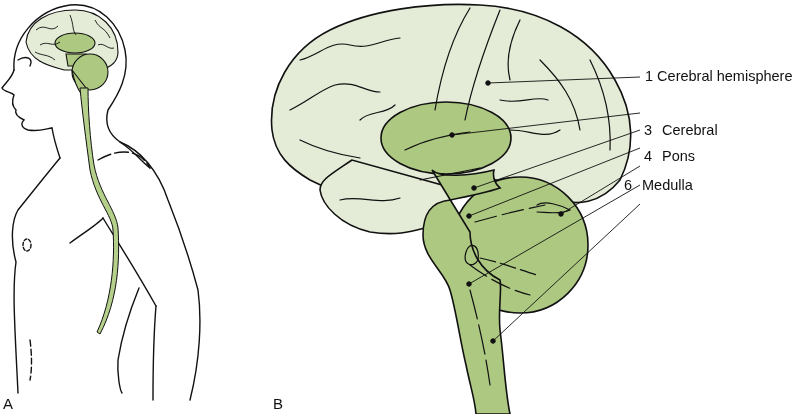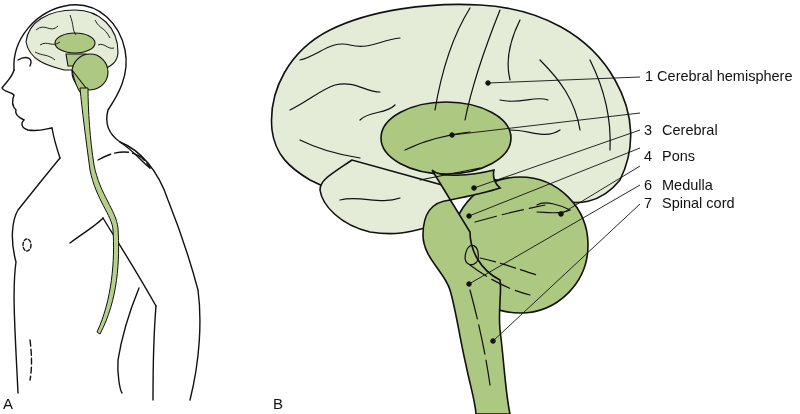--- a/index.html
+++ b/index.html
@@ -126,24 +126,20 @@
     <span>Cerebral hemisphere</span>
   </div>
   <div class="label" style="left:644px; top:122px;">
     <span class="num">3</span>
     <span>Cerebral</span>
   </div>
   <div class="label" style="left:644px; top:148px;">
     <span class="num">4</span>
     <span>Pons</span>
   </div>
-  <div class="label" style="left:644px; top:177px;">
+  <div class="label" style="left:624px; top:177px;">
     <span class="num">6</span>
     <span>Medulla</span>
-  </div>
-  <div class="label" style="left:644px; top:195px;">
-    <span class="num">7</span>
-    <span>Spinal cord</span>
   </div>
 
   <div class="panel-letter" style="left:3px; top:395px;">A</div>
   <div class="panel-letter" style="left:273px; top:395px;">B</div>
 </div>
 
 </body></html>

